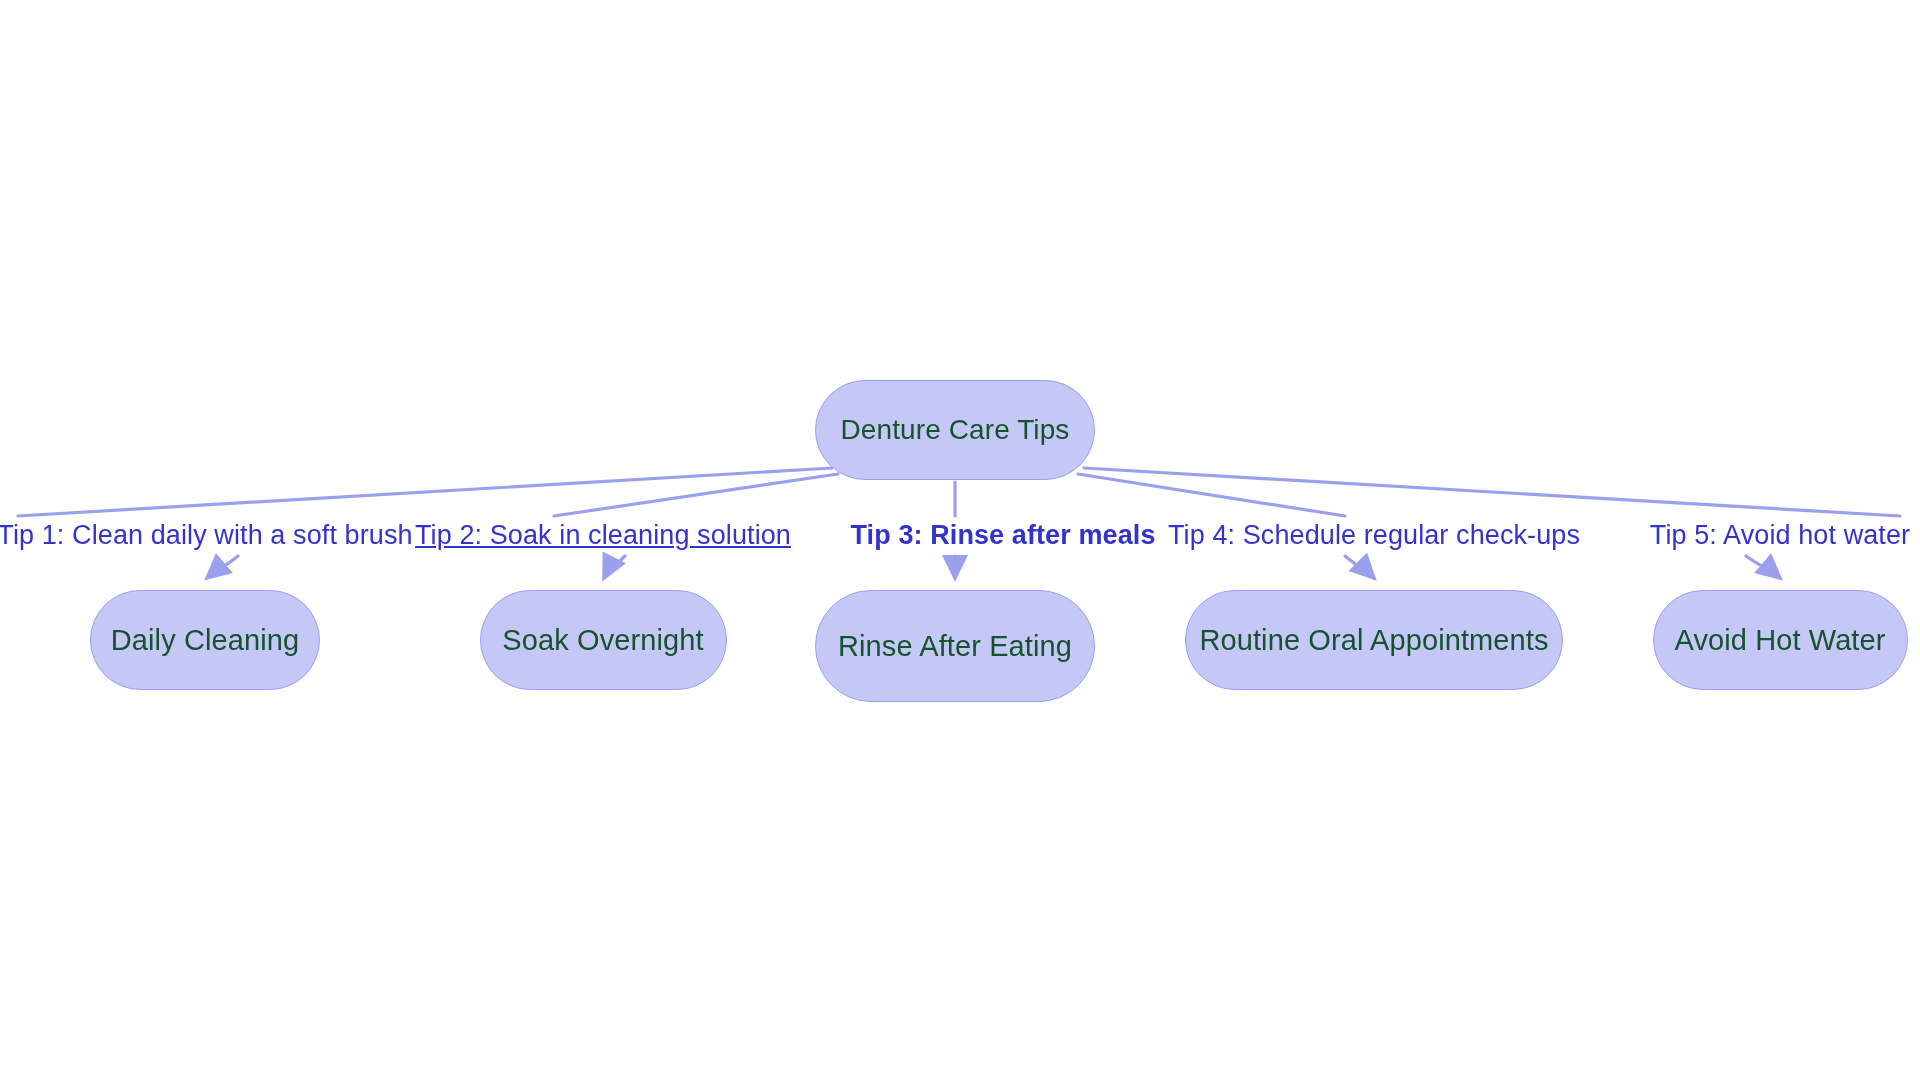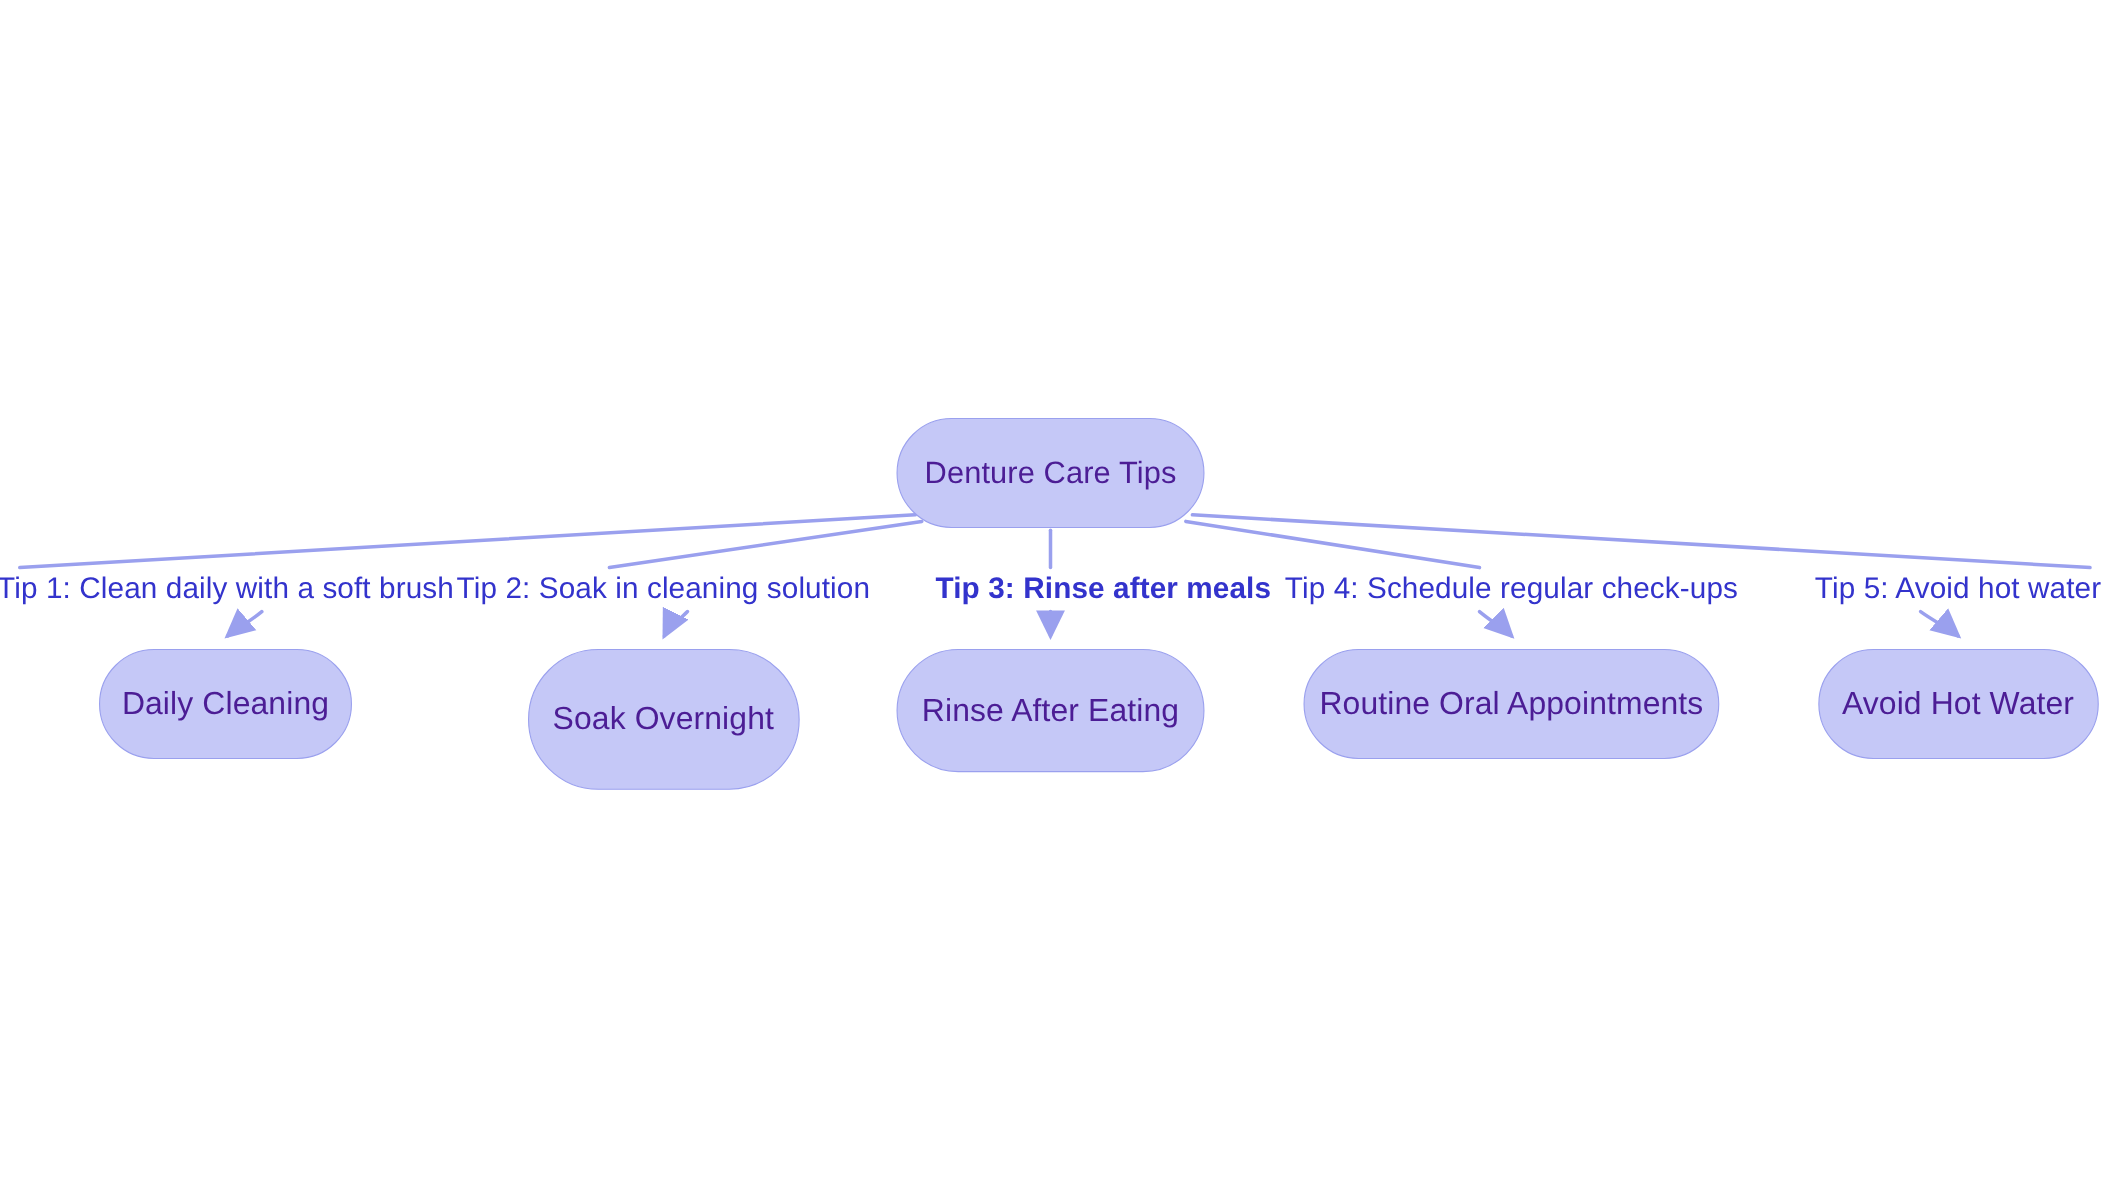--- a/index.html
+++ b/index.html
@@ -13,21 +13,21 @@
   #stage{position:absolute;inset:0;width:1920px;height:1083px;}
   #edges{position:absolute;left:0;top:0;width:1920px;height:1083px;}
 
   .node{
     position:absolute;
     box-sizing:border-box;
     display:flex;align-items:center;justify-content:center;
     background:#c5c8f7;
     border:1.6px solid #9aa0ee;
     border-radius:9999px;
-    color:#4c1d95;
+    color:#14532d;
     white-space:nowrap;
     letter-spacing:.1px;
   }
   .node-root{font-size:28px;}
   .node-leaf{font-size:29px;}
 
   .edge-label{
     position:absolute;
     color:#3333cc;
     font-size:27px;
@@ -64,29 +64,29 @@
       <path d="M 1345,556 C 1357,566 1368,572 1374,578" marker-end="url(#arrowhead)"></path>
       <path d="M 1746,556 C 1760,566 1773,572 1780,578" marker-end="url(#arrowhead)"></path>
     </g>
   </svg>
 
   <div class="node node-root" id="root-node" style="left: 815px; top: 380px; width: 280px; height: 100px;">
     <span>Denture Care Tips</span>
   </div>
 
   <div class="edge-label" id="lbl-0" style="left: 205px; top: 520px;">Tip 1: Clean daily with a soft brush</div>
-  <div class="edge-label" id="lbl-1" style="left: 603px; top: 520px;">Tip 2: Soak in cleaning solution</div>
+  <div class="edge-label" id="lbl-1" style="left: 603px; top: 520px; text-decoration: underline;">Tip 2: Soak in cleaning solution</div>
   <div class="edge-label" id="lbl-2" style="left: 1003px; top: 520px; font-weight: bold;">Tip 3: Rinse after meals</div>
   <div class="edge-label" id="lbl-3" style="left: 1374px; top: 520px; text-align: right;">Tip 4: Schedule regular check-ups</div>
   <div class="edge-label" id="lbl-4" style="left: 1780px; top: 520px;">Tip 5: Avoid hot water</div>
 
   <div class="node node-leaf" id="leaf-0" style="left: 90px; top: 590px; width: 230px; height: 100px;">
     <span>Daily Cleaning</span>
   </div>
-  <div class="node node-leaf" id="leaf-1" style="left: 479.5px; top: 590px; width: 247px; height: 128px;">
+  <div class="node node-leaf" id="leaf-1" style="left: 479.5px; top: 590px; width: 247px; height: 100px;">
     <span>Soak Overnight</span>
   </div>
   <div class="node node-leaf" id="leaf-2" style="left: 815px; top: 590px; width: 280px; height: 112px;">
     <span>Rinse After Eating</span>
   </div>
   <div class="node node-leaf" id="leaf-4" style="left: 1652.5px; top: 590px; width: 255px; height: 100px;">
     <span>Avoid Hot Water</span>
   </div>
   <div class="node node-leaf" id="leaf-3" style="left: 1185px; top: 590px; width: 378px; height: 100px;">
     <span>Routine Oral Appointments</span>

